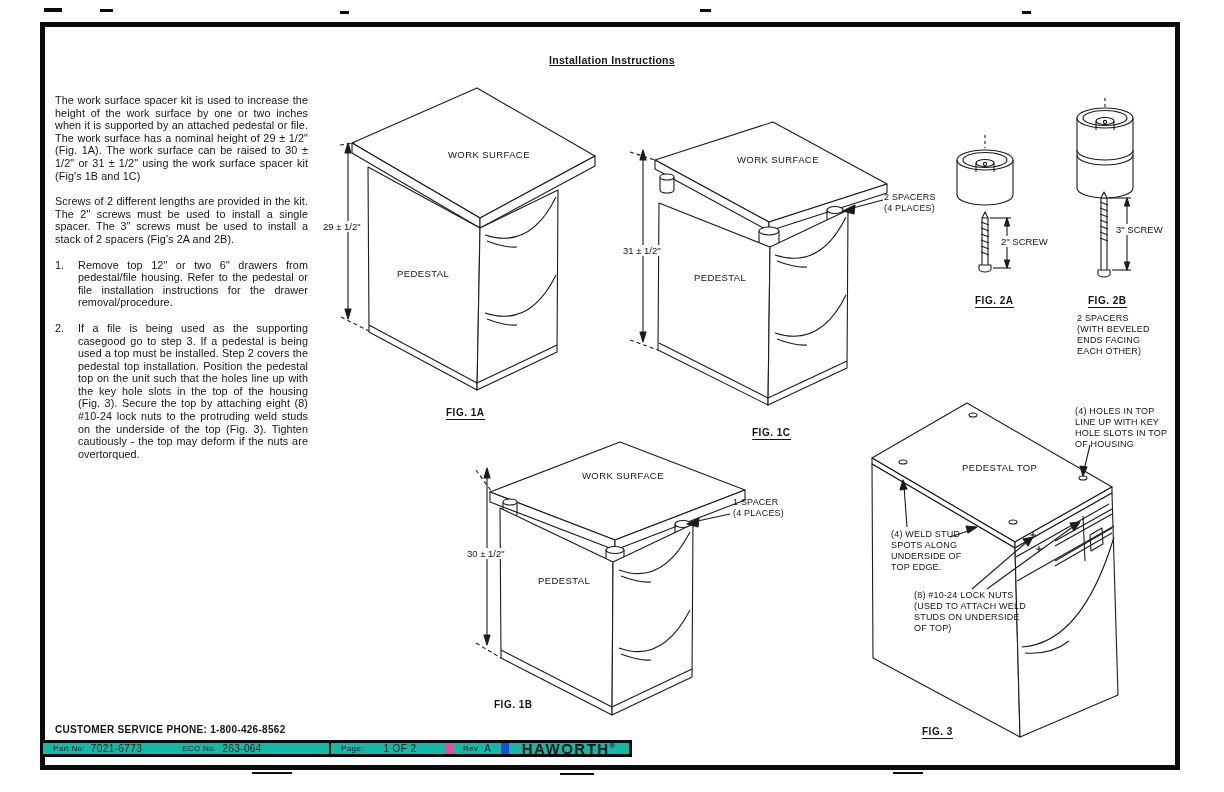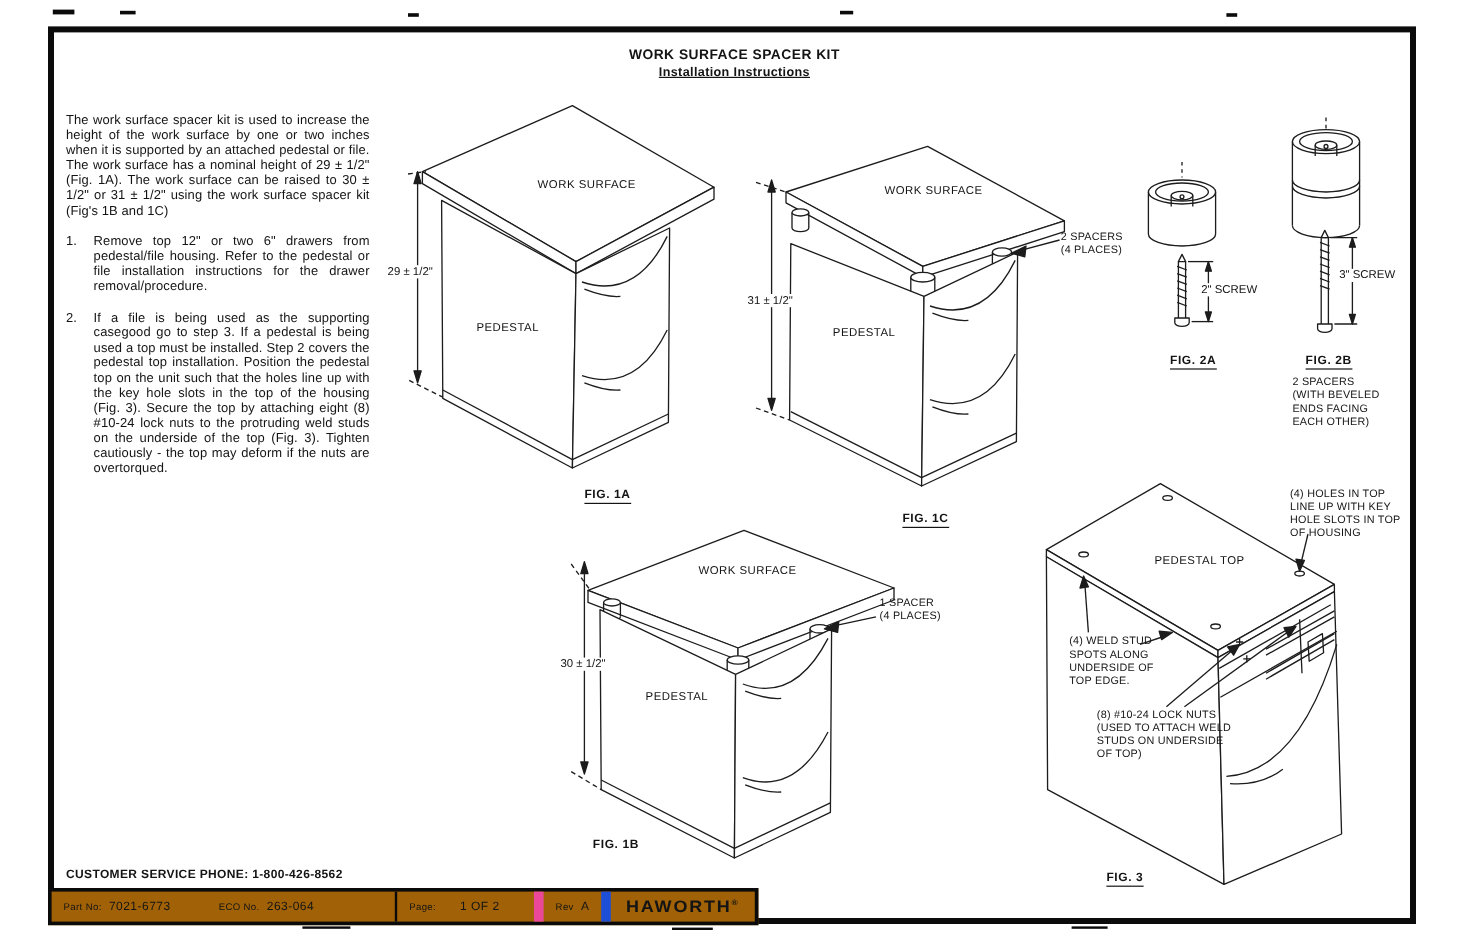--- a/index.html
+++ b/index.html
@@ -17,22 +17,22 @@
   .step{display:flex;margin:0 0 13px 0;}
   .step .n{width:23px;flex:none;}
   .step .t{flex:1;text-align:justify;}
   .lbl{font-size:9.5px;letter-spacing:.4px;white-space:nowrap;}
   .cap{font-size:10px;font-weight:bold;letter-spacing:.5px;white-space:nowrap;
        border-bottom:1.4px solid #141414;padding-bottom:1px;}
   .cap-plain{font-size:10px;font-weight:bold;letter-spacing:.5px;white-space:nowrap;}
   .dim{font-size:9.5px;background:#fff;padding:0 3px;white-space:nowrap;}
   .callout{font-size:9px;line-height:11px;white-space:pre-line;letter-spacing:.2px;}
   .phone{left:55px;top:724px;font-size:10px;font-weight:bold;letter-spacing:.3px;}
-  .tblock{left:40px;top:740px;width:592px;height:31px;border:3px solid #0b0b0b;box-sizing:border-box;
-          display:flex;align-items:center;background:#a16207;}
+  .tblock{left:40px;top:740px;width:592px;height:17px;border:3px solid #0b0b0b;box-sizing:border-box;
+          display:flex;align-items:center;background:#14b8a6;}
   .tcell{display:flex;align-items:center;height:100%;box-sizing:border-box;}
   .tcell .sm{font-size:8px;letter-spacing:.3px;margin:0 6px 0 10px;}
   .tcell .val{font-size:10px;font-weight:normal;letter-spacing:.4px;}
   .c1{width:288px;border-right:2px solid #0b0b0b;}
   .c2{width:122px;border-right:8px solid #ec4899;}
   .c3{width:56px;border-right:8px solid #1d4ed8;}
   .c4{flex:1;justify-content:center;}
   .brand{font-size:15px;font-weight:bold;letter-spacing:1.5px;transform:scaleY(.92);}
   .brand sup{font-size:7px;}
   .artifact{background:#0b0b0b;}
@@ -46,25 +46,25 @@
 
   <div class="abs artifact" style="left:44px;top:8px;width:18px;height:4px;"></div>
   <div class="abs artifact" style="left:100px;top:9px;width:13px;height:3px;"></div>
   <div class="abs artifact" style="left:340px;top:11px;width:9px;height:3px;"></div>
   <div class="abs artifact" style="left:700px;top:9px;width:11px;height:3px;"></div>
   <div class="abs artifact" style="left:1022px;top:11px;width:9px;height:3px;"></div>
   <div class="abs artifact" style="left:252px;top:772px;width:40px;height:2px;"></div>
   <div class="abs artifact" style="left:560px;top:773px;width:34px;height:2px;"></div>
   <div class="abs artifact" style="left:893px;top:772px;width:30px;height:2px;"></div>
 
-  <div class="abs doc-title">WORK SURFACE SPACER KIT</div>
   <div class="abs doc-subtitle">Installation Instructions</div>
 
   <div class="abs col">
     <p>The work surface spacer kit is used to increase the height of the work surface by one or two inches when it is supported by an attached pedestal or file. The work surface has a nominal height of 29 ± 1/2" (Fig. 1A). The work surface can be raised to 30 ± 1/2" or 31 ± 1/2" using the work surface spacer kit (Fig's 1B and 1C)</p>
+    <p>Screws of 2 different lengths are provided in the kit. The 2" screws must be used to install a single spacer. The 3" screws must be used to install a stack of 2 spacers (Fig's 2A and 2B).</p>
     <div class="step">
       <span class="n">1.</span>
       <span class="t">Remove top 12" or two 6" drawers from pedestal/file housing. Refer to the pedestal or file installation instructions for the drawer removal/procedure.</span>
     </div>
     <div class="step">
       <span class="n">2.</span>
       <span class="t">If a file is being used as the supporting casegood go to step 3. If a pedestal is being used a top must be installed. Step 2 covers the pedestal top installation. Position the pedestal top on the unit such that the holes line up with the key hole slots in the top of the housing (Fig. 3). Secure the top by attaching eight (8) #10-24 lock nuts to the protruding weld studs on the underside of the top (Fig. 3). Tighten cautiously - the top may deform if the nuts are overtorqued.</span>
     </div>
   </div>
 
@@ -87,21 +87,21 @@
 
     <line x1="33" y1="62" x2="33" y2="230"></line>
     <polygon points="33,58 30,68 36,68" fill="#1c1c1c"></polygon>
     <polygon points="33,234 30,224 36,224" fill="#1c1c1c"></polygon>
     <line x1="25" y1="60" x2="40" y2="58" stroke-dasharray="4,3"></line>
     <line x1="26" y1="232" x2="54" y2="246" stroke-dasharray="4,3"></line>
   </svg>
   <div class="abs lbl" style="left:448px;top:149px;">WORK SURFACE</div>
   <div class="abs lbl" style="left:397px;top:268px;">PEDESTAL</div>
   <div class="abs dim" style="left:320px;top:221px;">29 ± 1/2"</div>
-  <div class="abs cap" style="left:487px;top:407px;">FIG. 1A</div>
+  <div class="abs cap" style="left:446px;top:407px;">FIG. 1A</div>
 
   <svg style="left:605px;top:120px;" width="332" height="325" viewBox="0 0 332 325" fill="none" stroke="#1c1c1c" stroke-width="1.1" stroke-linejoin="round">
 
     <path d="M50,40 L168,2 L282,64 L164,102 Z" fill="#fff"></path>
     <path d="M50,40 L50,49 L164,111 L164,102 Z" fill="#fff"></path>
     <path d="M164,102 L164,111 L282,73 L282,64 Z" fill="#fff"></path>
 
     <g fill="#fff">
       <path d="M154,111 L154,124 M174,111 L174,124"></path>
       <path d="M154,124 a10,4 0 0 0 20,0"></path>

